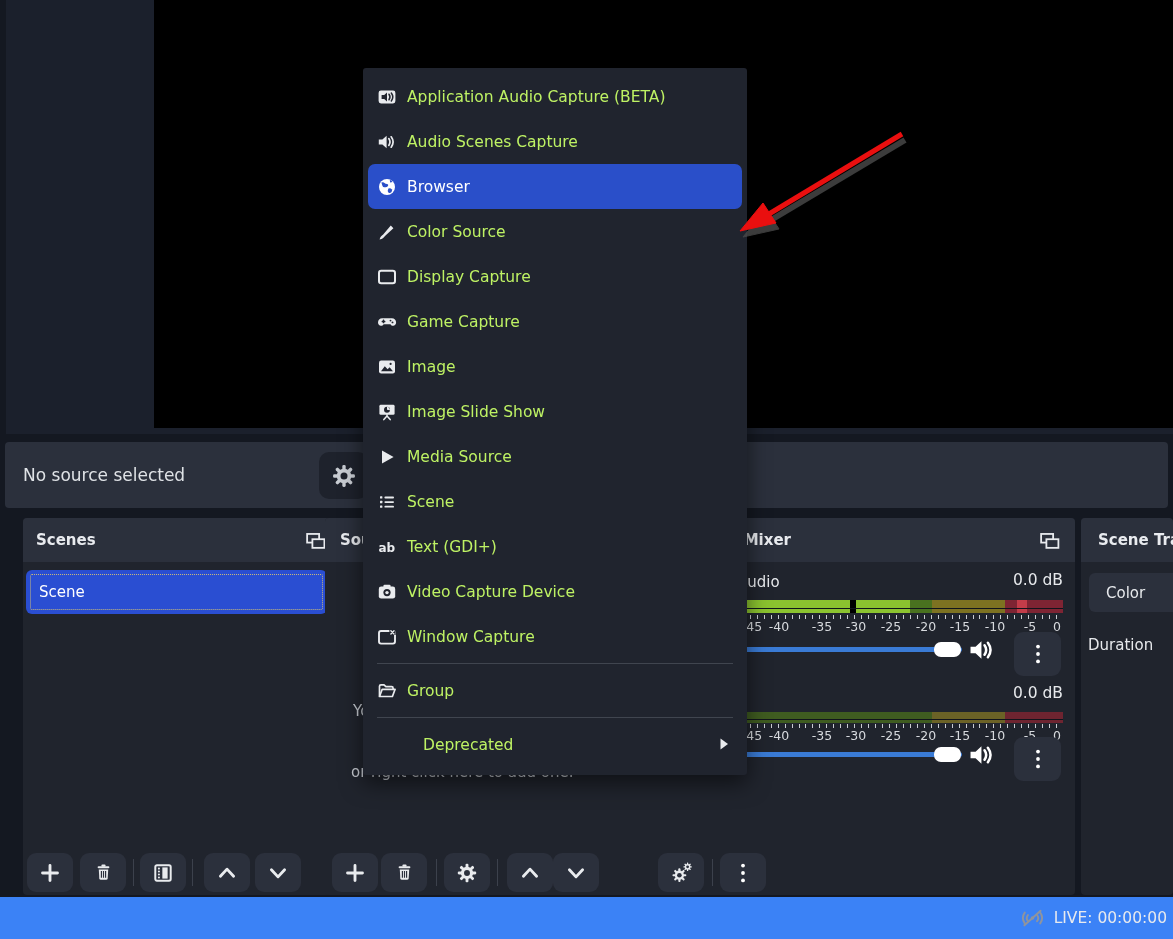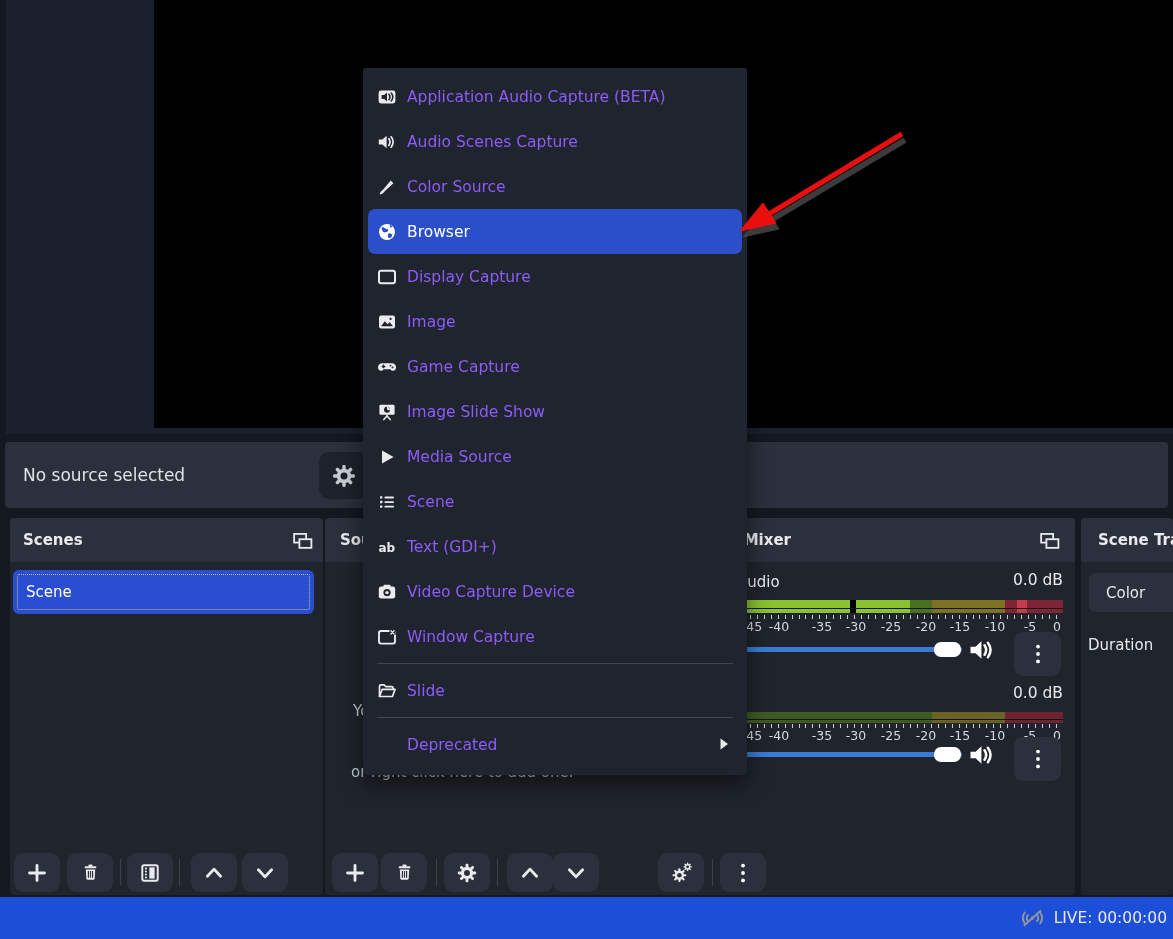--- a/index.html
+++ b/index.html
@@ -16,21 +16,21 @@
   #srcbar .label { position:absolute; left:18px; top:0; height:66px; display:flex; align-items:center;
     font-size:17px; color:#dfe2e6; }
   #srcbar .gearbtn { position:absolute; left:314px; top:10px; width:49px; height:47px;
     background:#1e222c; border-radius:10px; display:flex; align-items:center; justify-content:center; }
 
   
   .panel { position:absolute; top:518px; height:377px; background:#20242d; border-radius:4px; overflow:hidden; }
   .phead { height:44px; background:#2b303c; display:flex; align-items:center;
     font-weight:bold; font-size:15px; color:#e9ebef; white-space:nowrap; }
   .popout { position:absolute; top:13px; }
-  #scenes-panel { left:10px;   width:313px; }
+  #scenes-panel { left:23px;   width:313px; }
   #sources-panel{ left:325px; width:352px; }
   #mixer-panel  { left:600px; width:475px; }
   #trans-panel  { left:1081px; width:92px; }
 
   .scene-item { position:absolute; left:3px; top:52px; width:301px; height:44px;
     background:#2a4ed2; border-radius:6px; display:flex; align-items:center;
     padding-left:13px; font-size:15px; color:#fff;
     outline:1px dotted #c9b97a; outline-offset:-5px; }
 
   .empty-line { position:absolute; font-size:15px; color:#c6cad1; white-space:nowrap; }
@@ -66,29 +66,29 @@
   .spk     { position:absolute; left:368px; }
   .dotsbtn { position:absolute; left:414px; width:47px; height:44px; background:#2b303c; border-radius:9px;
     display:flex; align-items:center; justify-content:center; }
 
   
   #fade-btn { position:absolute; left:8px; top:55px; width:120px; height:39px; background:#2b303c;
     border-radius:6px; display:flex; align-items:center; padding-left:17px; font-size:15px; color:#e7e9ec; }
   #duration-label { position:absolute; left:7px; top:118px; font-size:15px; color:#e7e9ec; }
 
   
-  #statusbar { left:0; top:897px; width:1173px; height:42px; background:#1d4ed8; }
+  #statusbar { left:0; top:897px; width:1173px; height:42px; background:#3b82f6; }
   #statusbar .right { position:absolute; right:6px; top:0; height:42px; display:flex;
     align-items:center; gap:8px; font-size:15.5px; color:#e8eaee; }
 
   
   #menu { left:363px; top:68px; width:384px; background:#20242e; border-radius:3px; z-index:50;
     padding:6px 0 8px 0; box-shadow:0 8px 22px rgba(0,0,0,.55); }
   .mi { height:45px; margin:0 5px; border-radius:7px; display:flex; align-items:center;
-    padding-left:9px; font-size:15.5px; color:#8b5cf6; }
+    padding-left:9px; font-size:15.5px; color:#bef264; }
   .mi .ic { width:22px; display:flex; justify-content:flex-start; }
   .mi .lbl { margin-left:8px; white-space:nowrap; }
   .mi.hl { background:#2a4fc9; color:#fff; }
   .msep { height:1px; background:#40454f; margin:4px 14px; }
   .mi.noicon { padding-left:39px; position:relative; }
   .subarrow { position:absolute; right:13px; top:15px; }
 
   #arrow-svg { position:absolute; left:0; top:0; z-index:60; pointer-events:none; }
   svg { display:block; }
 </style>
@@ -405,68 +405,68 @@
   <div class="mi">
     <span class="ic">
         <svg width="20" height="20" viewBox="0 0 20 20">
           <polygon points="1.8,7.6 5.4,7.6 9.6,3.8 9.6,16.2 5.4,12.4 1.8,12.4" fill="#e9ebee"></polygon>
           <path d="M11.8 6.6 q2.4 3.4 0 6.8" stroke="#e9ebee" stroke-width="1.7" fill="none" stroke-linecap="round"></path>
           <path d="M14.2 4.8 q3.8 5.2 0 10.4" stroke="#e9ebee" stroke-width="1.7" fill="none" stroke-linecap="round"></path>
         </svg>
       </span>
     <span class="lbl">Audio Scenes Capture</span>
   </div>
-  <div class="mi">
-    <span class="ic">
-        <svg width="20" height="20" viewBox="0 0 20 20">
-          <path d="M2.6 17.4 C3.2 14.4 4.4 13.8 6.2 12.4 L13.8 3.6 L16.4 6.2 L8 13.9 C6.4 15.6 5.8 16.8 2.6 17.4 Z" fill="#e9ebee"></path>
-        </svg>
-      </span>
-    <span class="lbl">Color Source</span>
-  </div>
   <div class="mi hl">
     <span class="ic">
         <svg width="20" height="20" viewBox="0 0 20 20">
           <circle cx="10" cy="10" r="8" fill="#fff"></circle>
           <path d="M4.4 5.6 q2-.9 3.1.4 q1 1.1 2.9 1 q1.6 1 .4 2.3 q-1.1 1.2-2.8 1 q-2 .3-2.5-1.2 q-.6-1.8-1.1-3.5 Z" fill="#2a4fc9"></path>
           <path d="M11.4 11.4 q2.3-.6 3.3.9 q.9 1.6-.4 3 q-1.6 1.3-2.9.1 q-1.2-1.9 0-4 Z" fill="#2a4fc9"></path>
           <path d="M12.8 2.8 q1.9.8 2.8 2.2 l-2.5.4 Z" fill="#2a4fc9"></path>
         </svg>
       </span>
     <span class="lbl">Browser</span>
   </div>
   <div class="mi">
     <span class="ic">
         <svg width="20" height="20" viewBox="0 0 20 20">
+          <path d="M2.6 17.4 C3.2 14.4 4.4 13.8 6.2 12.4 L13.8 3.6 L16.4 6.2 L8 13.9 C6.4 15.6 5.8 16.8 2.6 17.4 Z" fill="#e9ebee"></path>
+        </svg>
+      </span>
+    <span class="lbl">Color Source</span>
+  </div>
+  <div class="mi">
+    <span class="ic">
+        <svg width="20" height="20" viewBox="0 0 20 20">
           <rect x="2" y="3.8" width="16" height="12.4" rx="2.2" fill="none" stroke="#e9ebee" stroke-width="2"></rect>
         </svg>
       </span>
     <span class="lbl">Display Capture</span>
-  </div>
-  <div class="mi">
-    <span class="ic">
-        <svg width="20" height="20" viewBox="0 0 20 20">
-          <rect x="2" y="3.6" width="16" height="12.8" rx="2.2" fill="#e9ebee"></rect>
-          <polygon points="4,14.2 7.8,9.2 10.6,12.2 12.6,10.2 16,14.2" fill="#21242e"></polygon>
-          <circle cx="13.6" cy="6.9" r="1.1" fill="#21242e"></circle>
-        </svg>
-      </span>
-    <span class="lbl">Image</span>
   </div>
   <div class="mi">
     <span class="ic">
         <svg width="20" height="20" viewBox="0 0 20 20">
           <path d="M5.2 6.2 h9.6 c2.6 0 4.3 1.9 4.3 4.3 0 1.9-1.3 3.3-3 3.3-1.1 0-2-.5-2.6-1.5 h-6.9 c-.6 1-1.5 1.5-2.6 1.5-1.7 0-3-1.4-3-3.3 0-2.4 1.7-4.3 4.2-4.3 Z" fill="#e9ebee"></path>
           <rect x="4.6" y="8.7" width="3.8" height="1.5" rx=".5" fill="#21242e"></rect>
           <rect x="5.75" y="7.55" width="1.5" height="3.8" rx=".5" fill="#21242e"></rect>
           <circle cx="13.5" cy="8.6" r=".95" fill="#21242e"></circle>
           <circle cx="15.5" cy="10.4" r=".95" fill="#21242e"></circle>
         </svg>
       </span>
     <span class="lbl">Game Capture</span>
+  </div>
+  <div class="mi">
+    <span class="ic">
+        <svg width="20" height="20" viewBox="0 0 20 20">
+          <rect x="2" y="3.6" width="16" height="12.8" rx="2.2" fill="#e9ebee"></rect>
+          <polygon points="4,14.2 7.8,9.2 10.6,12.2 12.6,10.2 16,14.2" fill="#21242e"></polygon>
+          <circle cx="13.6" cy="6.9" r="1.1" fill="#21242e"></circle>
+        </svg>
+      </span>
+    <span class="lbl">Image</span>
   </div>
   <div class="mi">
     <span class="ic">
         <svg width="20" height="20" viewBox="0 0 20 20">
           <rect x="2.4" y="2.8" width="15.2" height="10" rx="1.4" fill="#e9ebee"></rect>
           <circle cx="10" cy="7.8" r="3" fill="#21242e"></circle>
           <path d="M10 7.8 L10 4.8 A3 3 0 0 1 12.9 8.3 Z" fill="#e9ebee"></path>
           <path d="M10 12.8 V14.4 M10 14 L6.8 17.6 M10 14 L13.2 17.6" stroke="#e9ebee" stroke-width="1.5" stroke-linecap="round"></path>
         </svg>
       </span>
@@ -525,25 +525,25 @@
     <span class="lbl">Window Capture</span>
   </div>
   <div class="msep"></div>
   <div class="mi">
     <span class="ic">
         <svg width="20" height="20" viewBox="0 0 20 20">
           <path d="M2.5 15.5 V5.2 Q2.5 3.8 3.9 3.8 h3.1 l1.9 1.9 h5.7 q1.5 0 1.5 1.5 v1" fill="none" stroke="#e9ebee" stroke-width="1.7" stroke-linejoin="round"></path>
           <path d="M2.5 15.5 L5.2 8.3 h12.9 L15.4 15.5 Z" fill="none" stroke="#e9ebee" stroke-width="1.7" stroke-linejoin="round"></path>
         </svg>
       </span>
-    <span class="lbl">Slide</span>
+    <span class="lbl">Group</span>
   </div>
   <div class="msep"></div>
   <div class="mi noicon">
-    <span class="lbl" style="margin-left:0">Deprecated</span>
+    <span class="lbl" style="margin-left:16px">Deprecated</span>
     <span class="subarrow">
         <svg width="10" height="14" viewBox="0 0 10 14">
           <polygon points="1.5,1.5 9,7 1.5,12.5" fill="#e9ebee"></polygon>
         </svg>
       </span>
   </div>
 </div>
 
 <svg id="arrow-svg" width="1173" height="939">
   <g opacity="0.8" stroke="#4b4b4b" fill="#4b4b4b">

